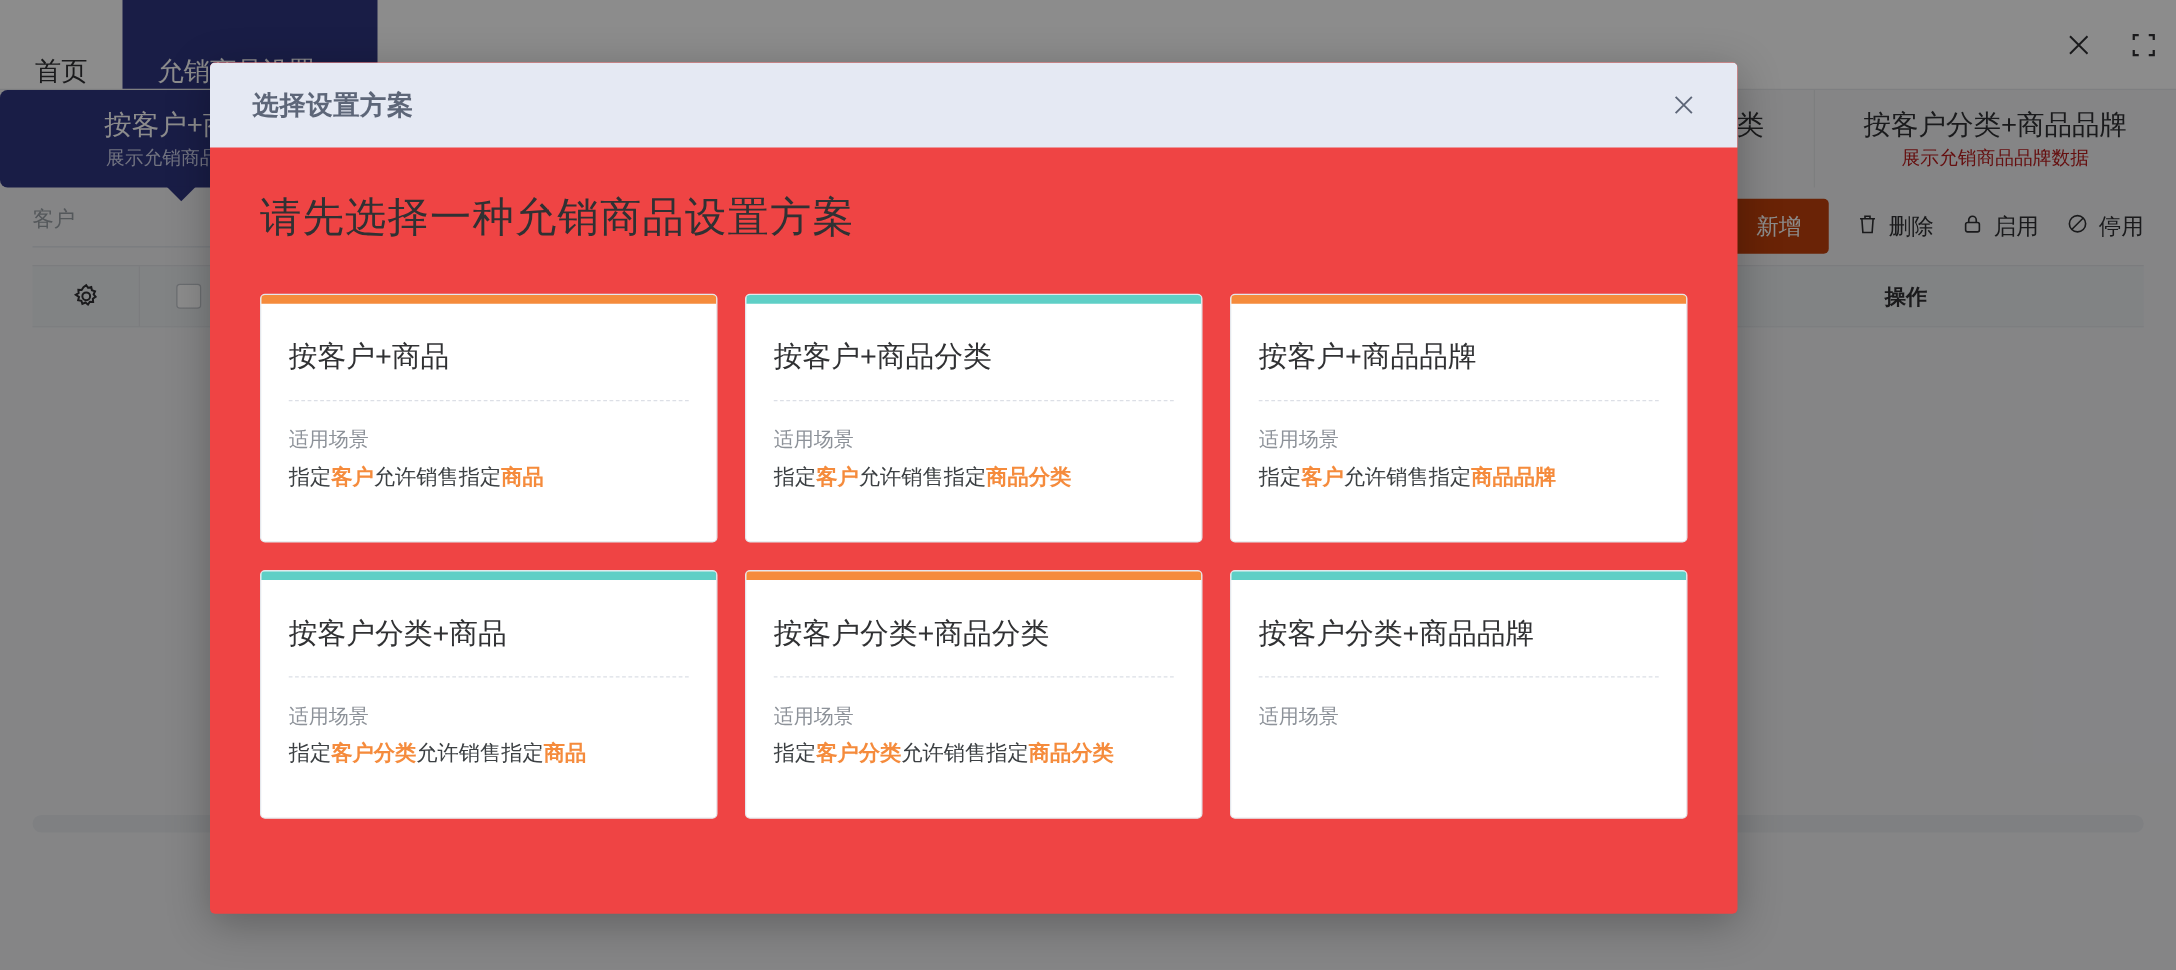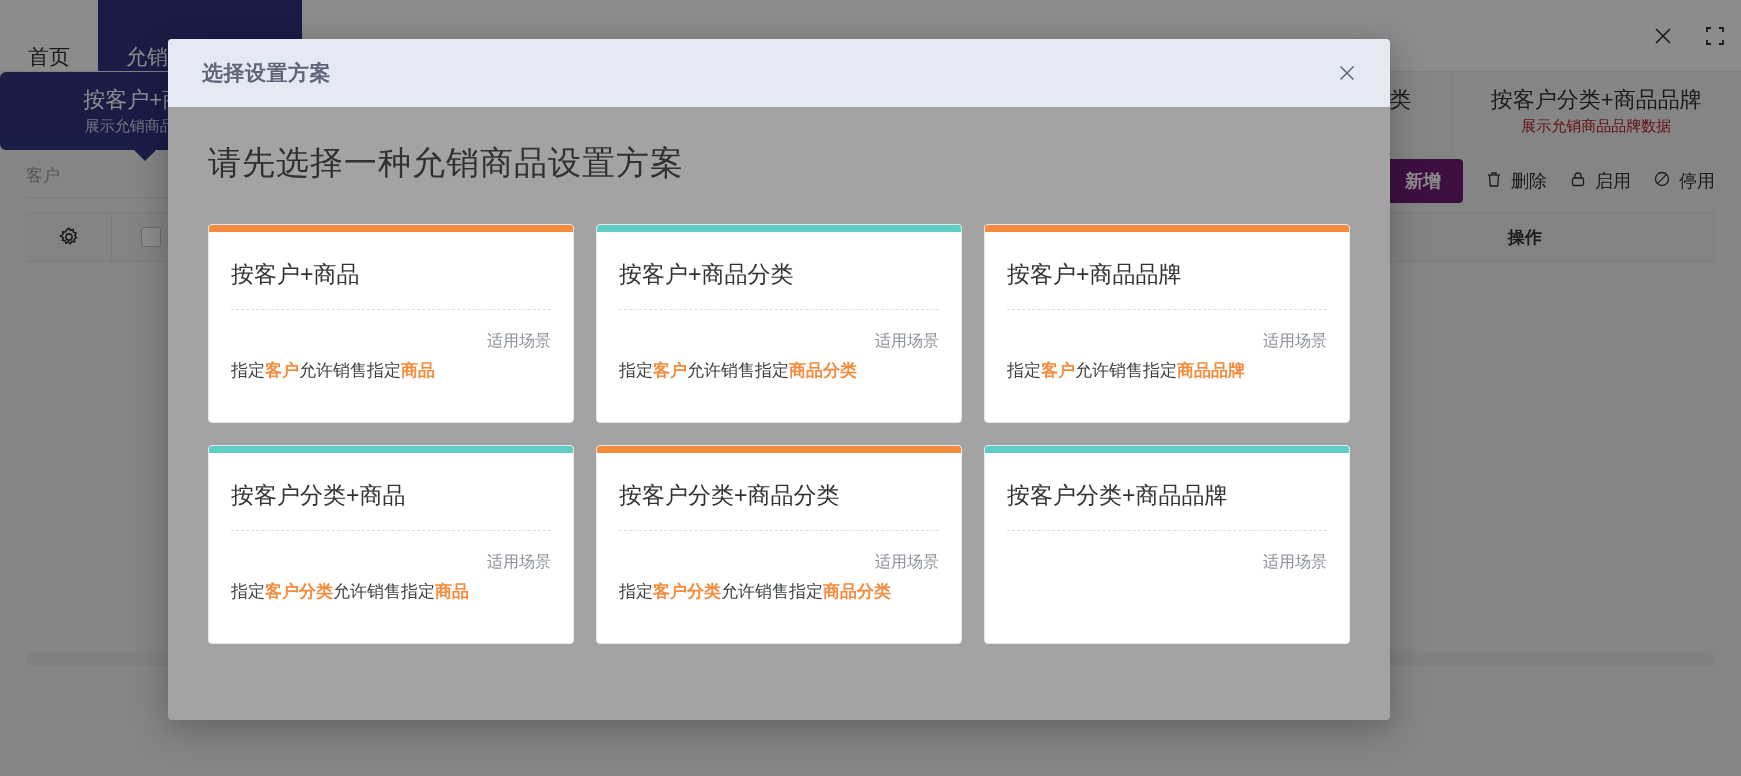--- a/index.html
+++ b/index.html
@@ -141,25 +141,24 @@
   }
   .tb-btn {
     display: flex;
     align-items: center;
     gap: 8px;
     font-size: 18px;
     color: #303133;
     cursor: pointer;
   }
   .tb-btn.primary {
-    background: #701a75;
+    background: #c2410c;
     color: #fff;
     padding: 10px 22px;
     border-radius: 4px;
-    font-weight: bold;
   }
 
   
   .tbl-head {
     display: flex;
     height: 50px;
     background: #eceef1;
     border-top: 1px solid #e0e2e6;
     border-bottom: 1px solid #e0e2e6;
     margin: 0 26px;
@@ -224,24 +223,24 @@
   .dim {
     position: absolute;
     inset: 0;
     background: rgba(0,0,0,0.45);
   }
 
   
   .modal {
     position: absolute;
     left: 168px;
-    top: 39px;
+    top: 50px;
     width: 1222px;
     height: 681px;
-    background: #a3a3a3;
+    background: #ef4444;
     border-radius: 4px;
     box-shadow: 0 8px 34px rgba(0,0,0,.28);
     overflow: hidden;
     display: flex;
     flex-direction: column;
   }
 
   .modal-head {
     height: 68px;
     background: #e5e9f3;
@@ -307,21 +306,20 @@
     line-height: 1.2;
   }
   .card-sep {
     margin-top: 20px;
     border-top: 1px dashed #dcdfe6;
   }
   .card-label {
     margin-top: 21px;
     font-size: 16px;
     color: #8d9299;
-    text-align: right;
   }
   .card-desc {
     margin-top: 7px;
     font-size: 17px;
     color: #3c4043;
     line-height: 1.45;
   }
   .hl { color: #f58b3c; font-weight: bold; }
 </style>
 </head>

